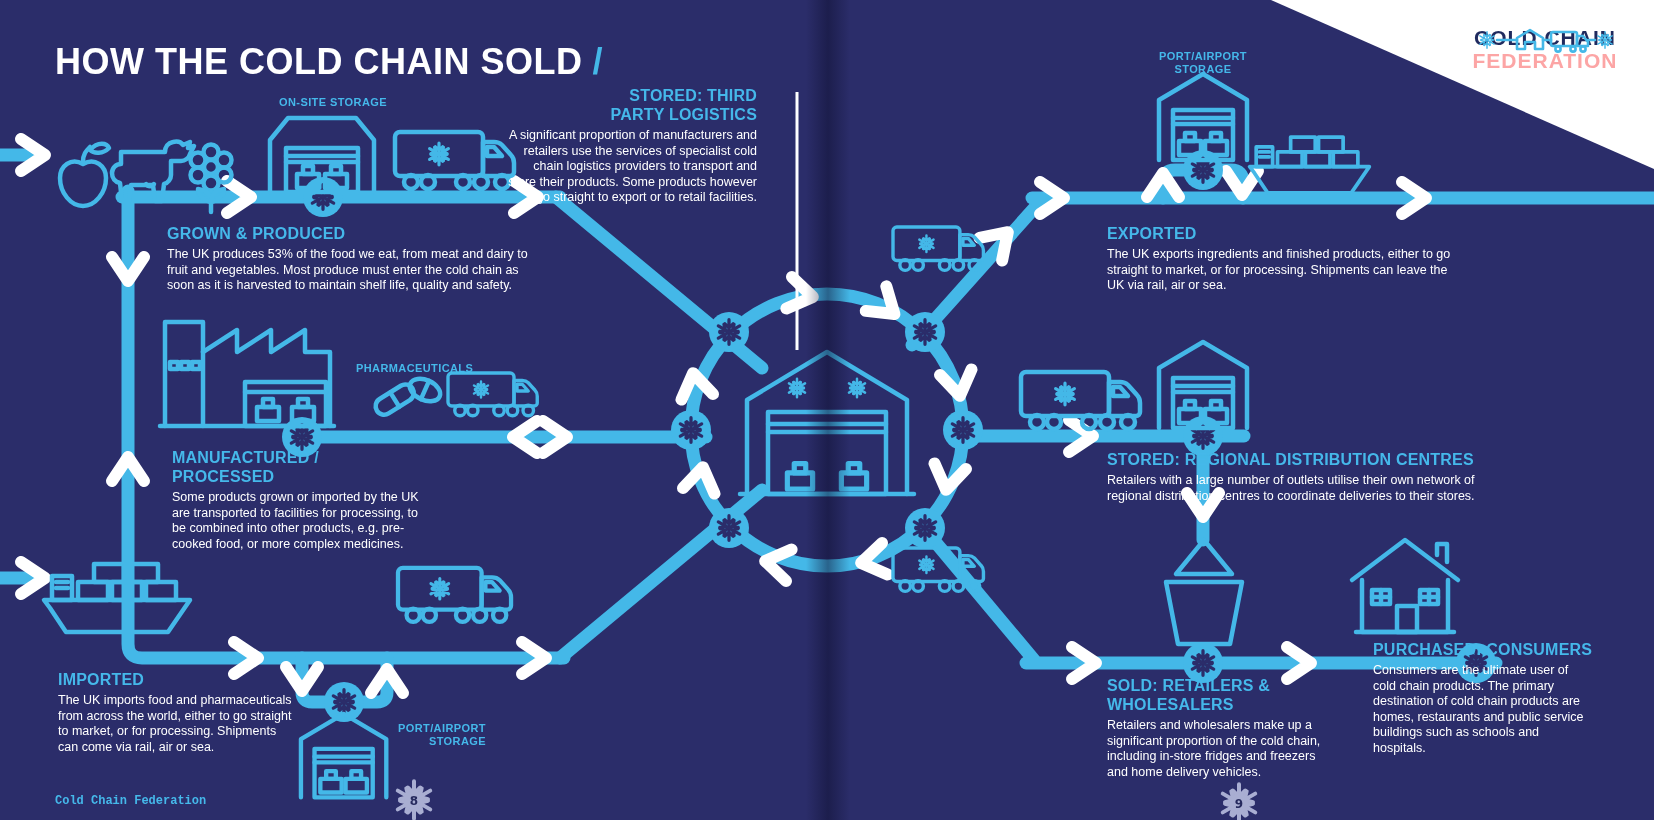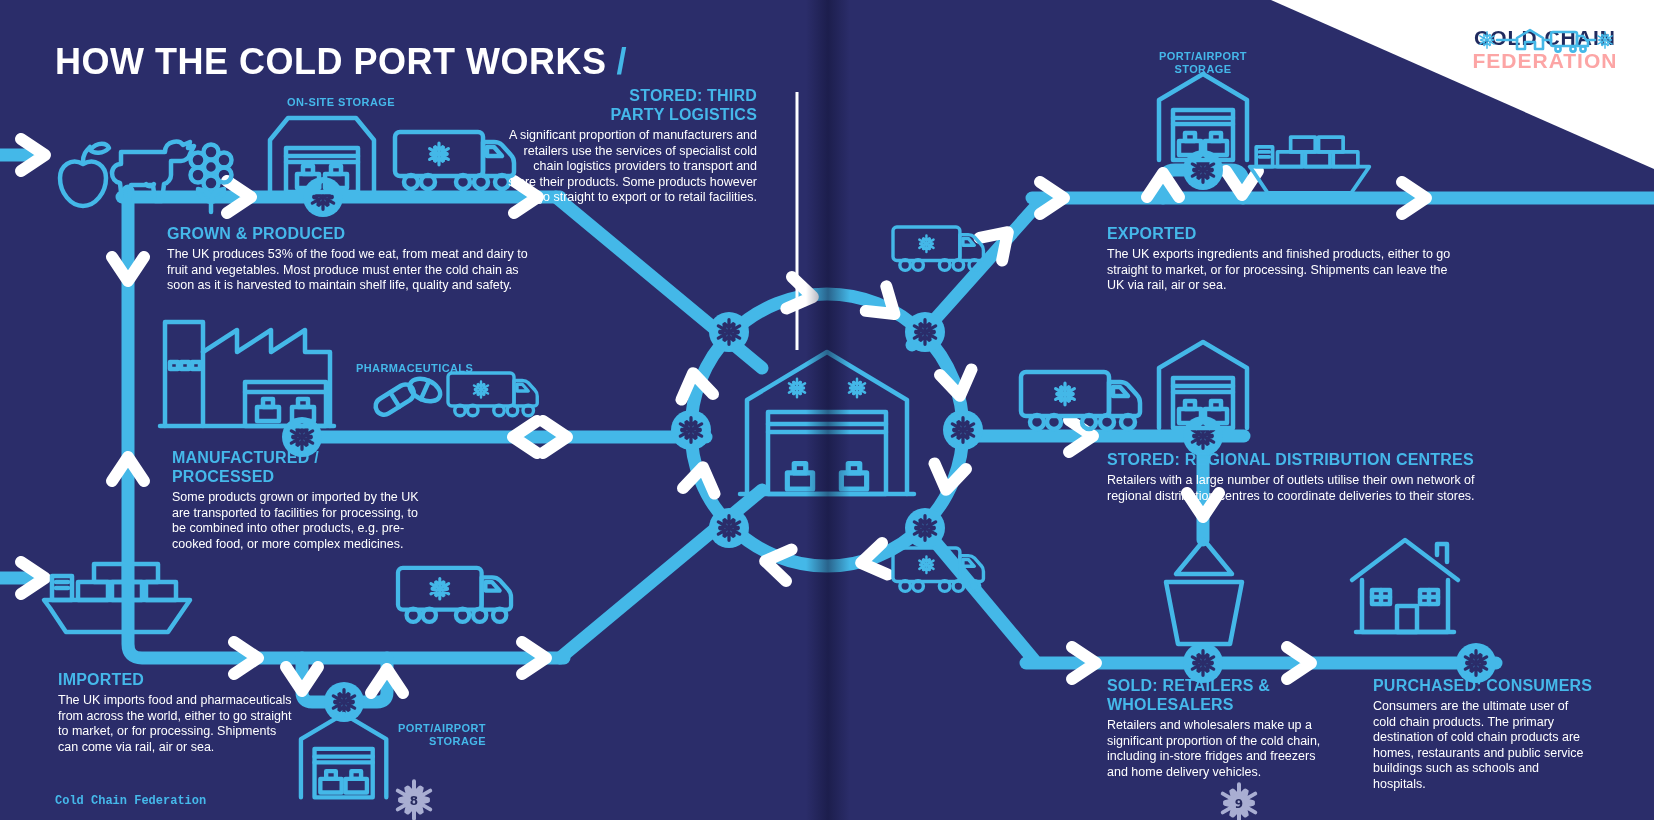--- a/index.html
+++ b/index.html
@@ -275,24 +275,24 @@
     <g transform="translate(1239,803)">
       <g class="pfS">
           <use href="#snow" transform="scale(1.25)"></use>
         </g>
       <circle r="10" class="pfC"></circle>
       <text class="pfT" y="4.5" text-anchor="middle">9</text>
     </g>
   </svg>
 
   <div class="txt title" style="left:55px;top:42px;">
-    <span>HOW THE COLD PORT WORKS</span><span class="slash">/</span>
-  </div>
-
-  <div class="small-label center" style="left:276px;top:96px;width:130px;">ON-SITE STORAGE</div>
+    <span>HOW THE COLD CHAIN SOLD</span><span class="slash">/</span>
+  </div>
+
+  <div class="small-label center" style="left:268px;top:96px;width:130px;">ON-SITE STORAGE</div>
   <div class="small-label" style="left:356px;top:362px;">PHARMACEUTICALS</div>
   <div class="small-label center" style="left:1133px;top:50px;width:140px;">PORT/AIRPORT STORAGE</div>
   <div class="small-label" style="left:398px;top:722px;">PORT/AIRPORT
 STORAGE</div>
 
   <div class="txt" style="left:167px;top:224px;width:380px;">
     <div class="sec-h">GROWN &amp; PRODUCED</div>
     <div class="sec-b">The UK produces 53% of the food we eat, from meat and dairy to fruit and vegetables. Most produce must enter the cold chain as soon as it is harvested to maintain shelf life, quality and safety.</div>
   </div>
 
@@ -321,21 +321,21 @@
   <div class="txt" style="left:1107px;top:224px;width:360px;">
     <div class="sec-h">EXPORTED</div>
     <div class="sec-b">The UK exports ingredients and finished products, either to go straight to market, or for processing. Shipments can leave the UK via rail, air or sea.</div>
   </div>
 
   <div class="txt" style="left:1107px;top:676px;width:230px;">
     <div class="sec-h">SOLD: RETAILERS &amp; WHOLESALERS</div>
     <div class="sec-b">Retailers and wholesalers make up a significant proportion of the cold chain, including in-store fridges and freezers and home delivery vehicles.</div>
   </div>
 
-  <div class="txt" style="left:1373px;top:676px;width:220px;">
+  <div class="txt" style="left:1373px;top:640px;width:220px;">
     <div class="sec-h">PURCHASED: CONSUMERS</div>
     <div class="sec-b">Consumers are the ultimate user of cold chain products. The primary destination of cold chain products are homes, restaurants and public service buildings such as schools and hospitals.</div>
   </div>
 
   <div class="footer-txt" style="left:55px;top:794px;font-family:Liberation Mono, monospace;">Cold Chain Federation</div>
   <div class="footer-txt" style="left:1460px;top:842px;width:135px;text-align:center;">The Cold Chain</div>
 
   <div id="gutter"></div>
   <div id="wedge"></div>
 

